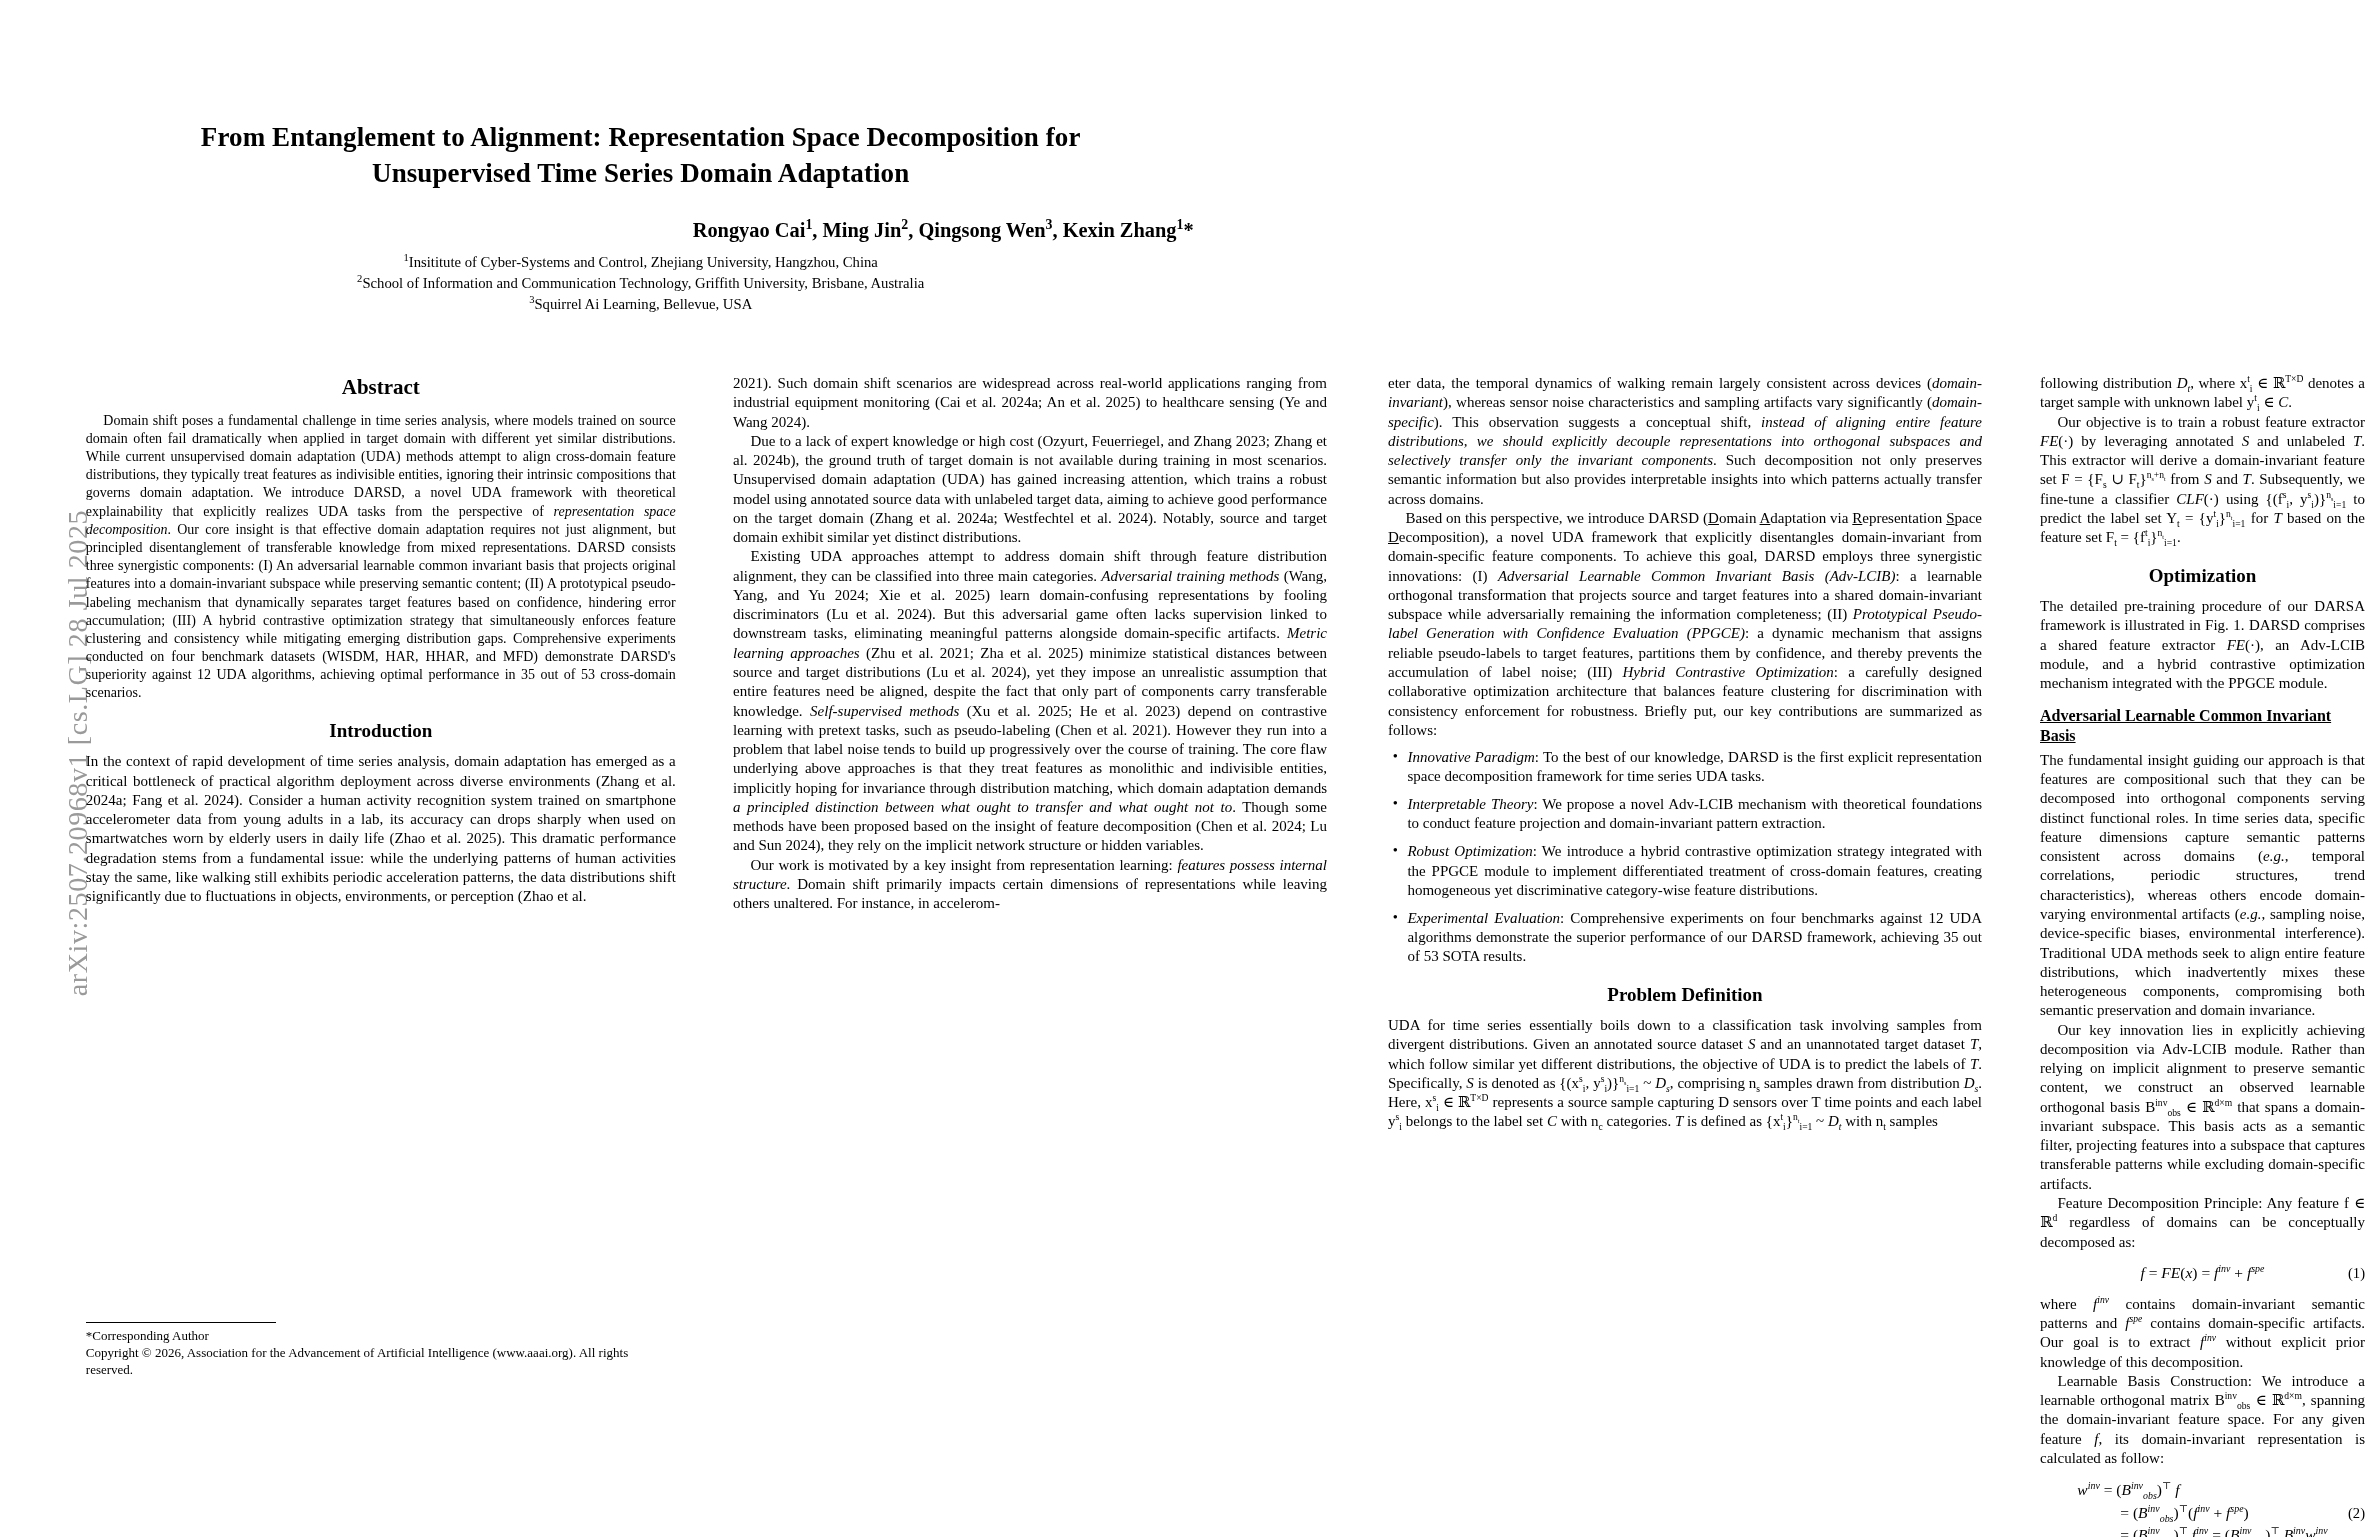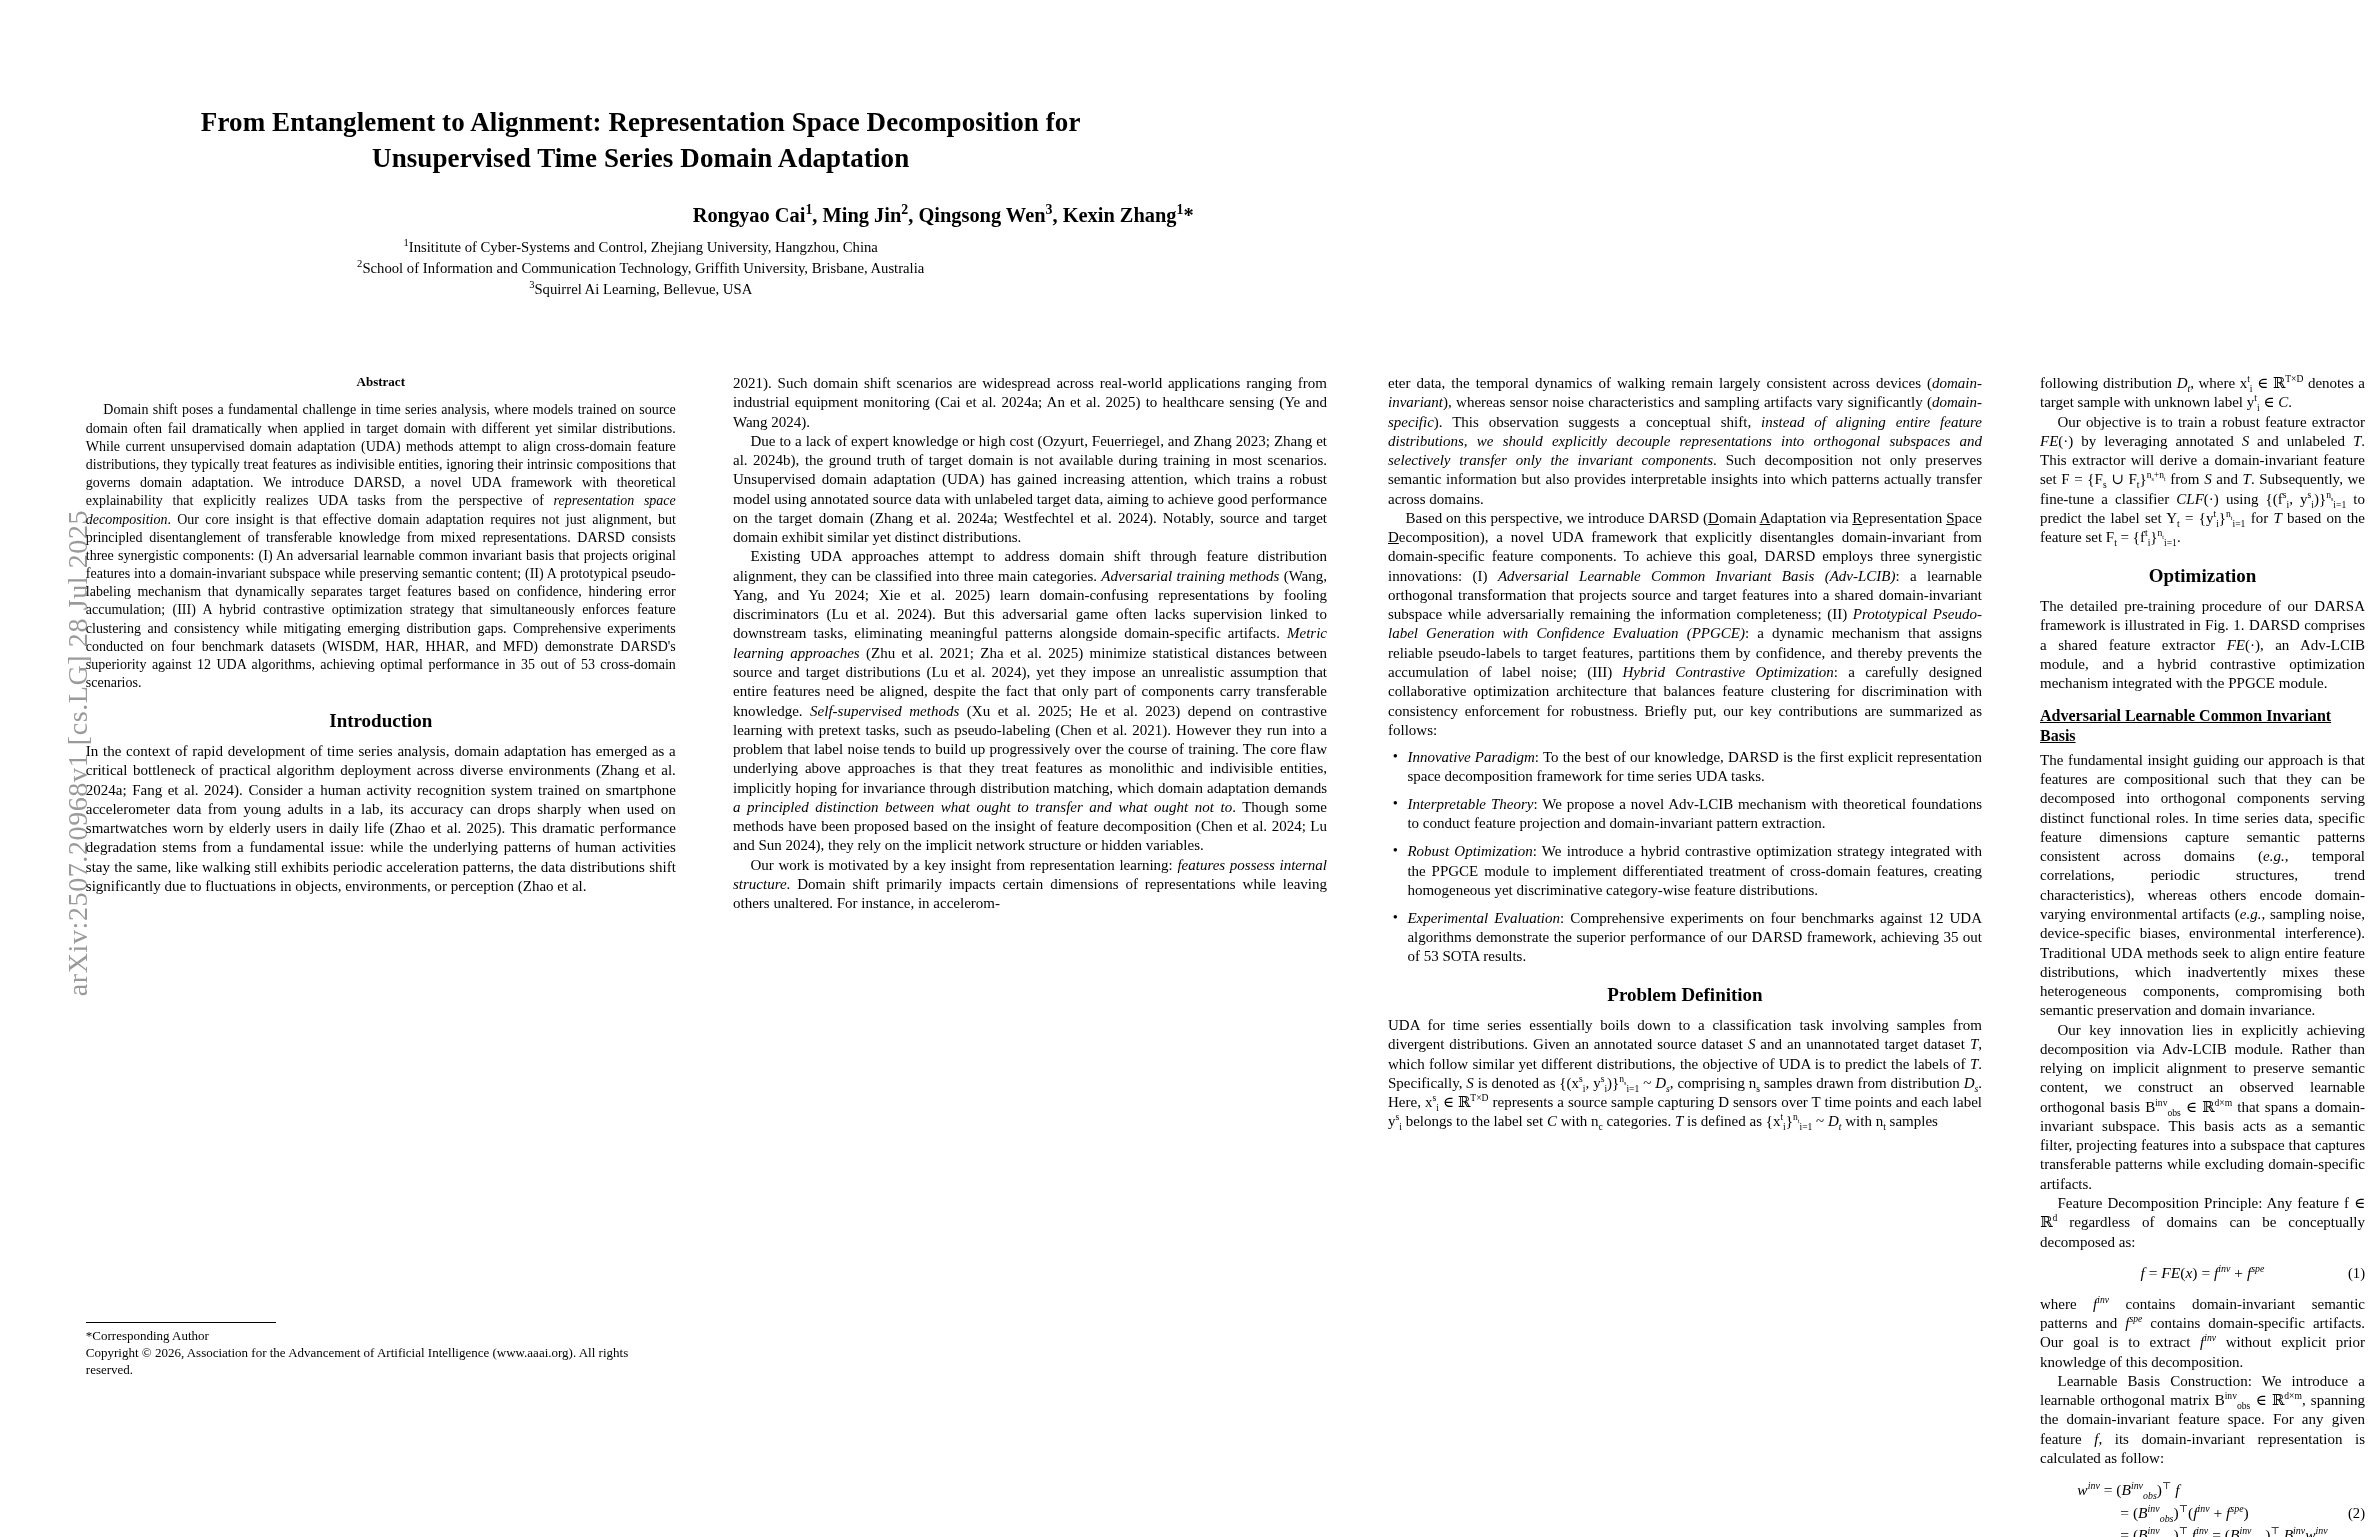--- a/index.html
+++ b/index.html
@@ -44,21 +44,21 @@
     left: 78px;
     top: 0;
     width: 2298px;
     height: 1537px;
   }
 
   
   #title-block {
     position: absolute;
     left: 9.7px;
-    top: 105px;
+    top: 120px;
     width: 1106px;
     text-align: center;
   }
   .paper-title {
     font-size: 27px;
     font-weight: bold;
     line-height: 1.32;
     margin: 0;
     letter-spacing: 0.1px;
   }
@@ -107,21 +107,21 @@
   .col h3.subsection {
     font-size: 16px;
     font-weight: bold;
     margin: 12.6px 0 3.9px 0;
     text-indent: 0;
     text-align: left;
     text-decoration: underline;
   }
   .abstract-head {
     text-align: center;
-    font-size: 13px;
+    font-size: 21px;
     font-weight: bold;
     margin: 0 0 10.7px 0;
   }
   .abstract-body {
     font-size: 14px;
     line-height: 1.3;
     text-align: justify;
     text-indent: 0;
   }
   b, strong { font-weight: normal; }

